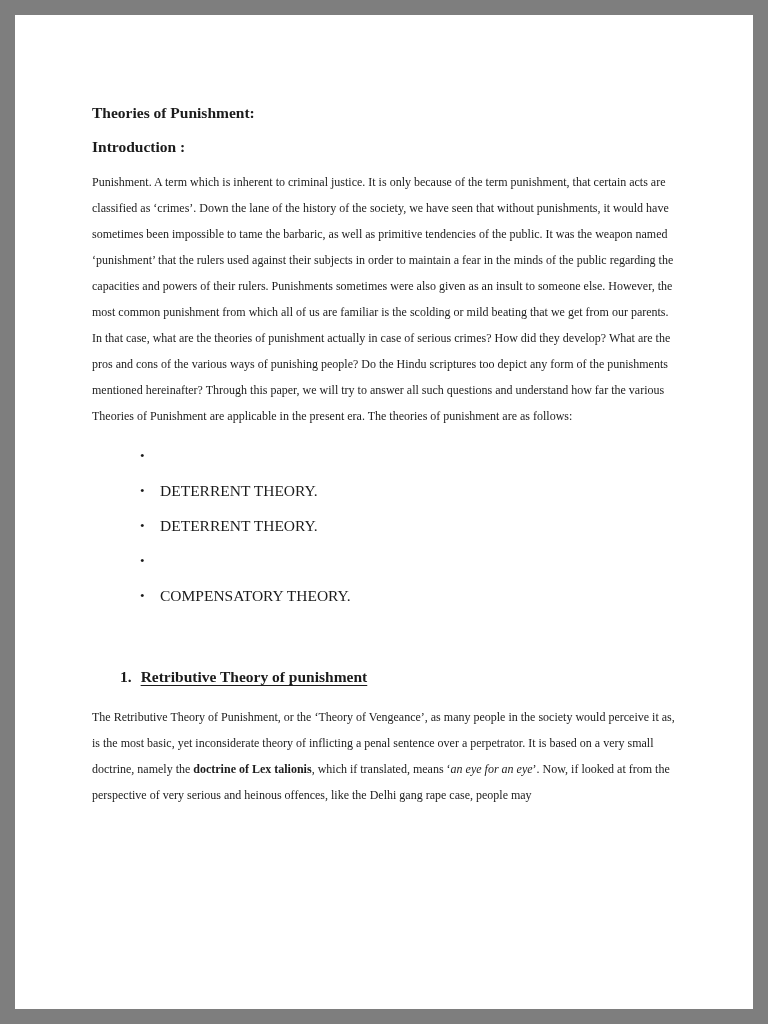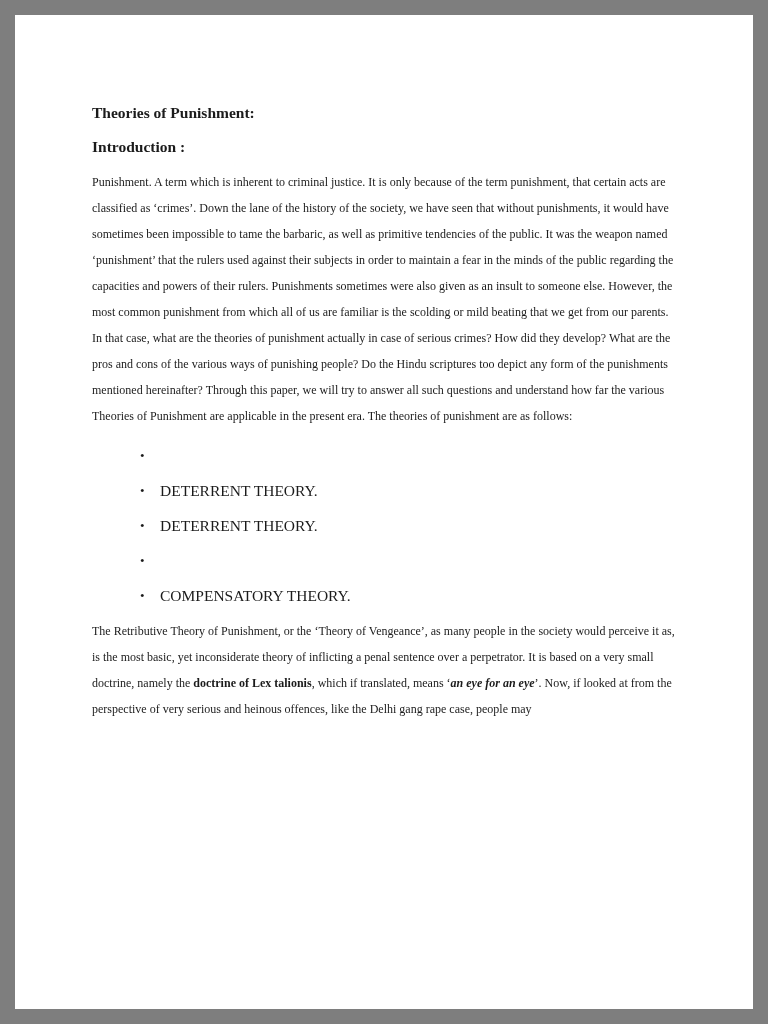--- a/index.html
+++ b/index.html
@@ -58,21 +58,21 @@
     font-size: 15.5px;
     line-height: 26px;
   }
   .section-heading .num { font-weight: bold; margin-right: 9px; }
   .section-heading .txt {
     font-weight: bold;
     text-decoration: underline;
     text-underline-offset: 3px;
   }
   .b { font-weight: bold; }
-  .bi { font-weight: bold; font-style: italic; }
+  .bi { font-weight: normal; font-style: italic; }
 </style>
 </head>
 <body>
 
 <div class="viewer">
   <div class="page">
 
     <h1 class="doc-heading title-heading"><span class="u">Theories of Punishment:</span></h1>
 
     <h2 class="doc-heading intro-heading"><span class="u">Introduction :</span></h2>
@@ -93,17 +93,18 @@
         </li>
       <li>
           <span class="bullet">•</span>
         </li>
       <li>
           <span class="bullet">•</span>
           <span>COMPENSATORY THEORY.</span>
         </li>
     </ul>
 
+    <h3 class="section-heading"><span class="num">1.</span><span class="txt">Retributive Theory of punishment</span></h3>
 
     <p class="body-text"><span>The Retributive Theory of Punishment, or the ‘Theory of Vengeance’, as many people in the society would perceive it as, is the most basic, yet inconsiderate theory of inflicting a penal sentence over a perpetrator. It is based on a very small doctrine, namely the </span><span class="b">doctrine of Lex talionis</span><span>, which if translated, means ‘</span><span class="bi">an eye for an eye</span><span>’. Now, if looked at from the perspective of very serious and heinous offences, like the Delhi gang rape case, people may</span></p>
 
   </div>
 </div>
 
 </body></html>

